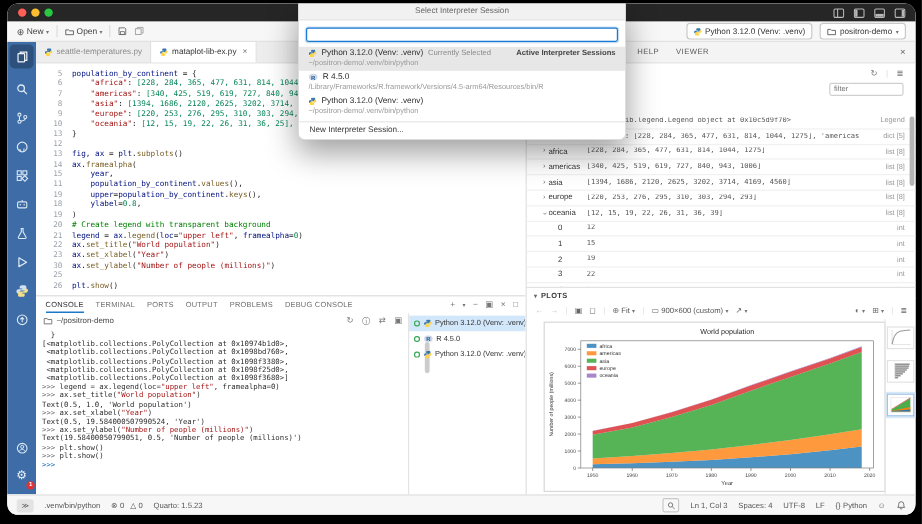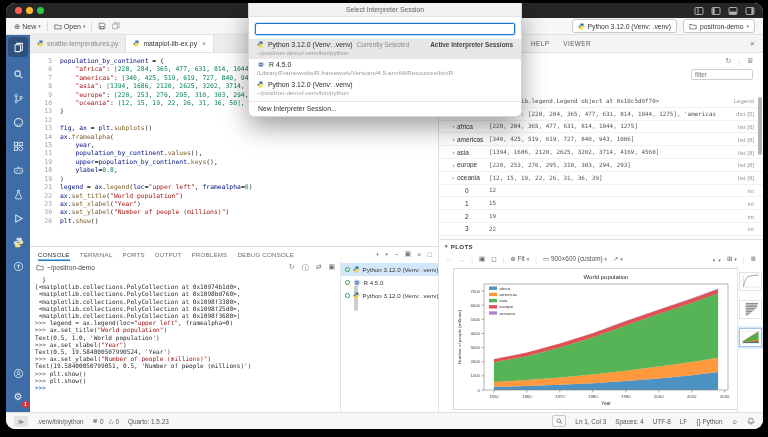--- a/index.html
+++ b/index.html
@@ -295,34 +295,36 @@
       </span>
     </div>
 
     <div class="a editor">
       <div>
           <div class="code-line"><span class="ln">5</span><span class="c-var">population_by_continent</span><span class="c-pl"> = {</span></div>
           <div class="code-line"><span class="ln">6</span><span class="c-pl">    </span><span class="c-str">"africa"</span><span class="c-pl">: </span><span class="c-num">[228, 284, 365, 477, 631, 814, 1044, 1275],</span></div>
           <div class="code-line"><span class="ln">7</span><span class="c-pl">    </span><span class="c-str">"americas"</span><span class="c-pl">: </span><span class="c-num">[340, 425, 519, 619, 727, 840, 943, 1006],</span></div>
           <div class="code-line"><span class="ln">8</span><span class="c-pl">    </span><span class="c-str">"asia"</span><span class="c-pl">: </span><span class="c-num">[1394, 1686, 2120, 2625, 3202, 3714, 4169, 4560],</span></div>
           <div class="code-line"><span class="ln">9</span><span class="c-pl">    </span><span class="c-str">"europe"</span><span class="c-pl">: </span><span class="c-num">[220, 253, 276, 295, 310, 303, 294, 293],</span></div>
-          <div class="code-line"><span class="ln">10</span><span class="c-pl">    </span><span class="c-str">"oceania"</span><span class="c-pl">: </span><span class="c-num">[12, 15, 19, 22, 26, 31, 36, 50],</span></div>
+          <div class="code-line"><span class="ln">10</span><span class="c-pl">    </span><span class="c-str">"oceania"</span><span class="c-pl">: </span><span class="c-num">[12, 15, 19, 22, 26, 31, 36, 25],</span></div>
           <div class="code-line"><span class="ln">13</span><span class="c-pl">}</span></div>
           <div class="code-line"><span class="ln">12</span></div>
           <div class="code-line"><span class="ln">13</span><span class="c-var">fig</span><span class="c-pl">, </span><span class="c-var">ax</span><span class="c-pl"> = </span><span class="c-var">plt</span><span class="c-pl">.</span><span class="c-fn">subplots</span><span class="c-pl">()</span></div>
           <div class="code-line"><span class="ln">14</span><span class="c-var">ax</span><span class="c-pl">.</span><span class="c-fn">framealpha</span><span class="c-pl">(</span></div>
           <div class="code-line"><span class="ln">15</span><span class="c-pl">    </span><span class="c-var">year</span><span class="c-pl">,</span></div>
           <div class="code-line"><span class="ln">11</span><span class="c-pl">    </span><span class="c-var">population_by_continent</span><span class="c-pl">.</span><span class="c-fn">values</span><span class="c-pl">(),</span></div>
           <div class="code-line"><span class="ln">19</span><span class="c-pl">    </span><span class="c-var">upper</span><span class="c-pl">=</span><span class="c-var">population_by_continent</span><span class="c-pl">.</span><span class="c-fn">keys</span><span class="c-pl">(),</span></div>
           <div class="code-line"><span class="ln">18</span><span class="c-pl">    </span><span class="c-var">ylabel</span><span class="c-pl">=</span><span class="c-num">0.8</span><span class="c-pl">,</span></div>
           <div class="code-line"><span class="ln">19</span><span class="c-pl">)</span></div>
+          <div class="code-line"><span class="ln">20</span><span class="c-com"># Create legend with transparent background</span></div>
           <div class="code-line"><span class="ln">21</span><span class="c-var">legend</span><span class="c-pl"> = </span><span class="c-var">ax</span><span class="c-pl">.</span><span class="c-fn">legend</span><span class="c-pl">(</span><span class="c-var">loc</span><span class="c-pl">=</span><span class="c-str">"upper left"</span><span class="c-pl">, </span><span class="c-var">framealpha</span><span class="c-pl">=</span><span class="c-num">0</span><span class="c-pl">)</span></div>
           <div class="code-line"><span class="ln">22</span><span class="c-var">ax</span><span class="c-pl">.</span><span class="c-fn">set_title</span><span class="c-pl">(</span><span class="c-str">"World population"</span><span class="c-pl">)</span></div>
           <div class="code-line"><span class="ln">23</span><span class="c-var">ax</span><span class="c-pl">.</span><span class="c-fn">set_xlabel</span><span class="c-pl">(</span><span class="c-str">"Year"</span><span class="c-pl">)</span></div>
           <div class="code-line"><span class="ln">30</span><span class="c-var">ax</span><span class="c-pl">.</span><span class="c-fn">set_ylabel</span><span class="c-pl">(</span><span class="c-str">"Number of people (millions)"</span><span class="c-pl">)</span></div>
+          <div class="code-line"><span class="ln">25</span></div>
           <div class="code-line"><span class="ln">26</span><span class="c-var">plt</span><span class="c-pl">.</span><span class="c-fn">show</span><span class="c-pl">()</span></div>
         </div>
     </div>
 
     <div class="a console">
       <div class="ctabs">
         <span class="ctab active">CONSOLE</span>
         <span class="ctab">TERMINAL</span>
         <span class="ctab">PORTS</span>
         <span class="ctab">OUTPUT</span>

